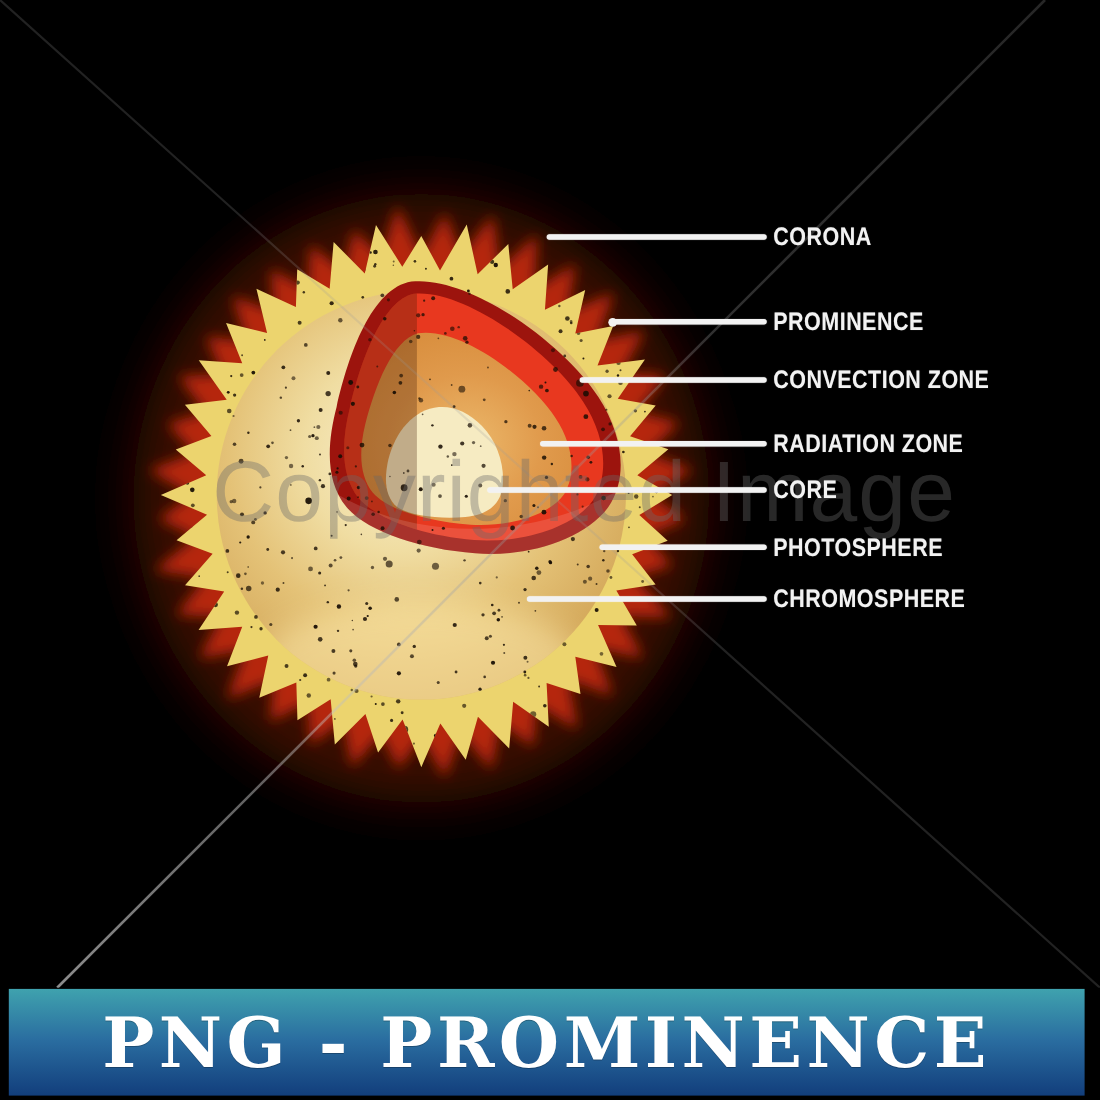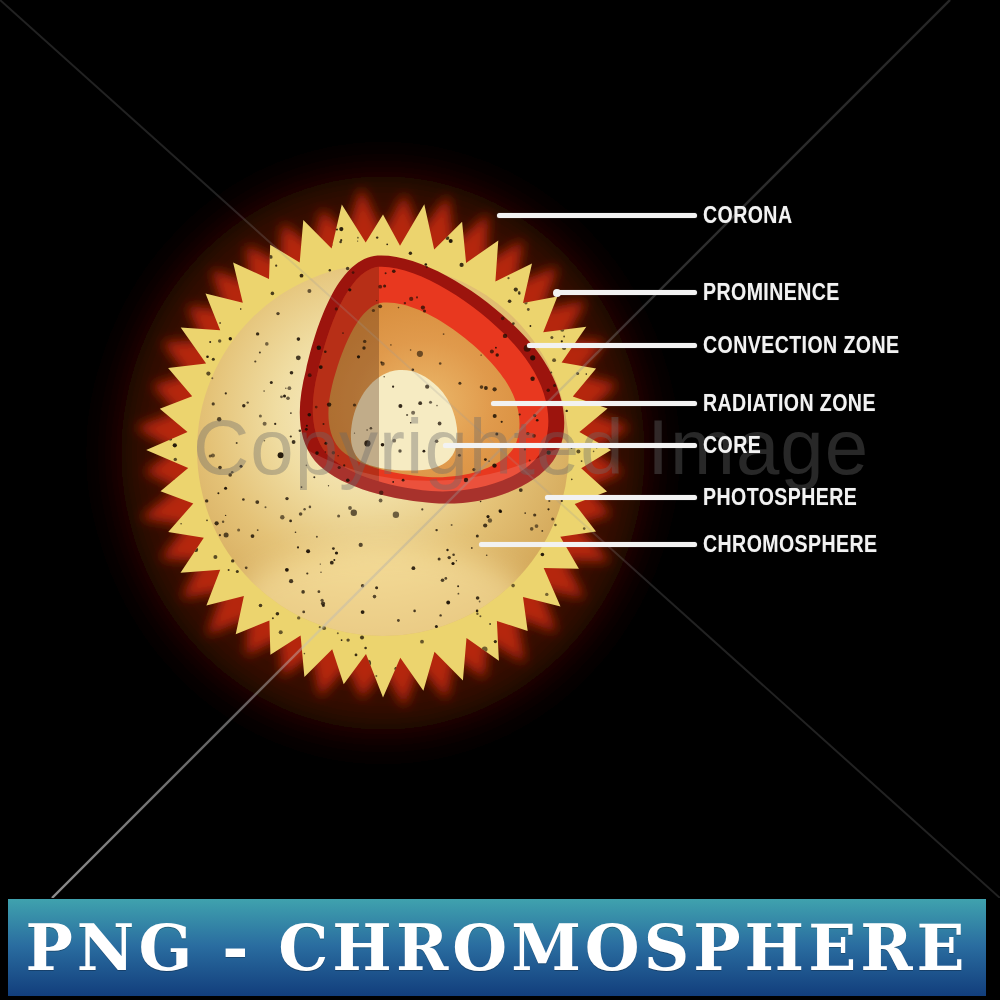--- a/index.html
+++ b/index.html
@@ -458,15 +458,15 @@
     <div class="lbl" style="left:703px;top:433px">CORE</div>
 
     <div class="lead" style="left:545px;top:495px;width:152px"></div>
     <div class="lbl" style="left:703px;top:485px">PHOTOSPHERE</div>
 
     <div class="lead" style="left:479px;top:542px;width:218px"></div>
     <div class="lbl" style="left:703px;top:532px">CHROMOSPHERE</div>
   </div>
 
   <div class="banner">
-    <span class="banner-text">PNG - CHROMOSPHERE</span>
+    <span class="banner-text">PNG - PROMINENCE</span>
   </div>
 </div>
 
 </body></html>

